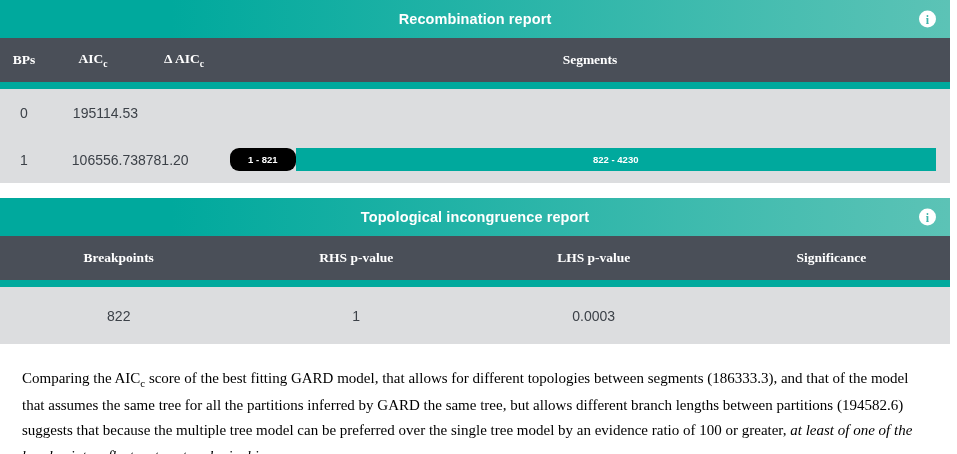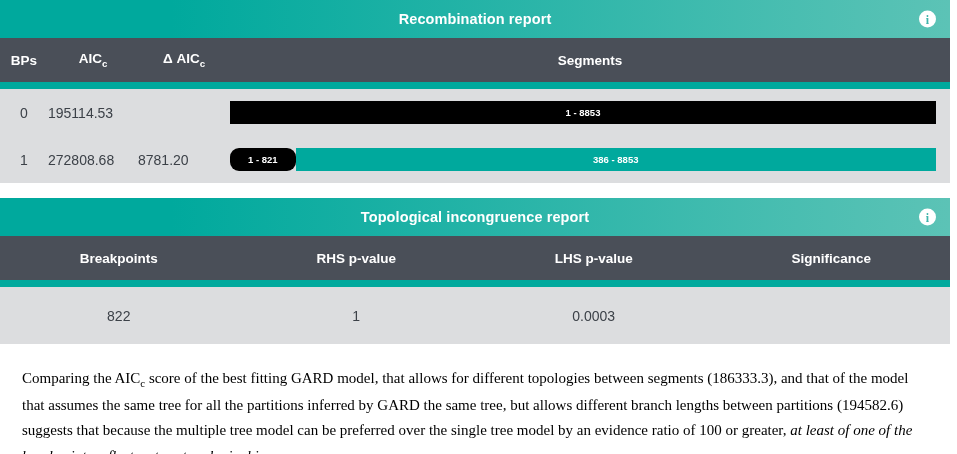--- a/index.html
+++ b/index.html
@@ -57,40 +57,40 @@
   
   .col-header {
     background: #4a4f58;
     color: #ffffff;
     font-size: 13.5px;
     font-weight: bold;
     height: 44px;
     display: flex;
     align-items: center;
   }
-  .col-header .cell { text-align: center; }
+  .col-header .cell { text-align: center; font-family: Liberation Serif, serif; }
   .rule-teal {
     height: 7px;
     background: #00a99d;
   }
 
   
   .rows {
     background: #dcdddf;
   }
   .row {
     display: flex;
     align-items: center;
     color: #3c4148;
     font-size: 14px;
   }
 
   
   .c-bps   { width: 48px;  text-align: center; }
-  .c-aic   { width: 90px;  text-align: left; }
+  .c-aic   { width: 90px;  text-align: right; }
   .c-daic  { width: 92px;  text-align: left; }
   .c-seg   { flex: 1;      text-align: center; }
 
   .rec-row { height: 47px; }
   .seg-track {
     position: relative;
     height: 23px;
     margin-right: 14px;
     display: flex;
   }
@@ -146,34 +146,29 @@
     <div class="cell c-seg">Segments</div>
   </div>
 
   <div class="rule-teal"></div>
 
   <div class="rows" id="rec-rows">
       <div class="row rec-row">
         <div class="cell c-bps">0</div>
         <div class="cell c-aic">195114.53</div>
         <div class="cell c-daic"></div>
-        <div class="cell c-seg">
-          <div class="seg-track">
-            <div class="seg" style="width: 100%; background: rgb(0, 0, 0);">1 - 8853</div>
-          </div>
-        </div>
       </div>
       <div class="row rec-row">
         <div class="cell c-bps">1</div>
-        <div class="cell c-aic">272808.68</div>
+        <div class="cell c-aic">106556.73</div>
         <div class="cell c-daic">8781.20</div>
         <div class="cell c-seg">
           <div class="seg-track">
             <div class="seg" style="width: 9.28%; background: rgb(0, 0, 0); border-radius: 9px;">1 - 821</div>
-            <div class="seg" style="width: 90.72%; background: rgb(0, 169, 157);">386 - 8853</div>
+            <div class="seg" style="width: 90.72%; background: rgb(0, 169, 157);">822 - 4230</div>
           </div>
         </div>
       </div>
     </div>
 </div>
 
 <div class="panel-gap"></div>
 
 <div class="panel">
 

